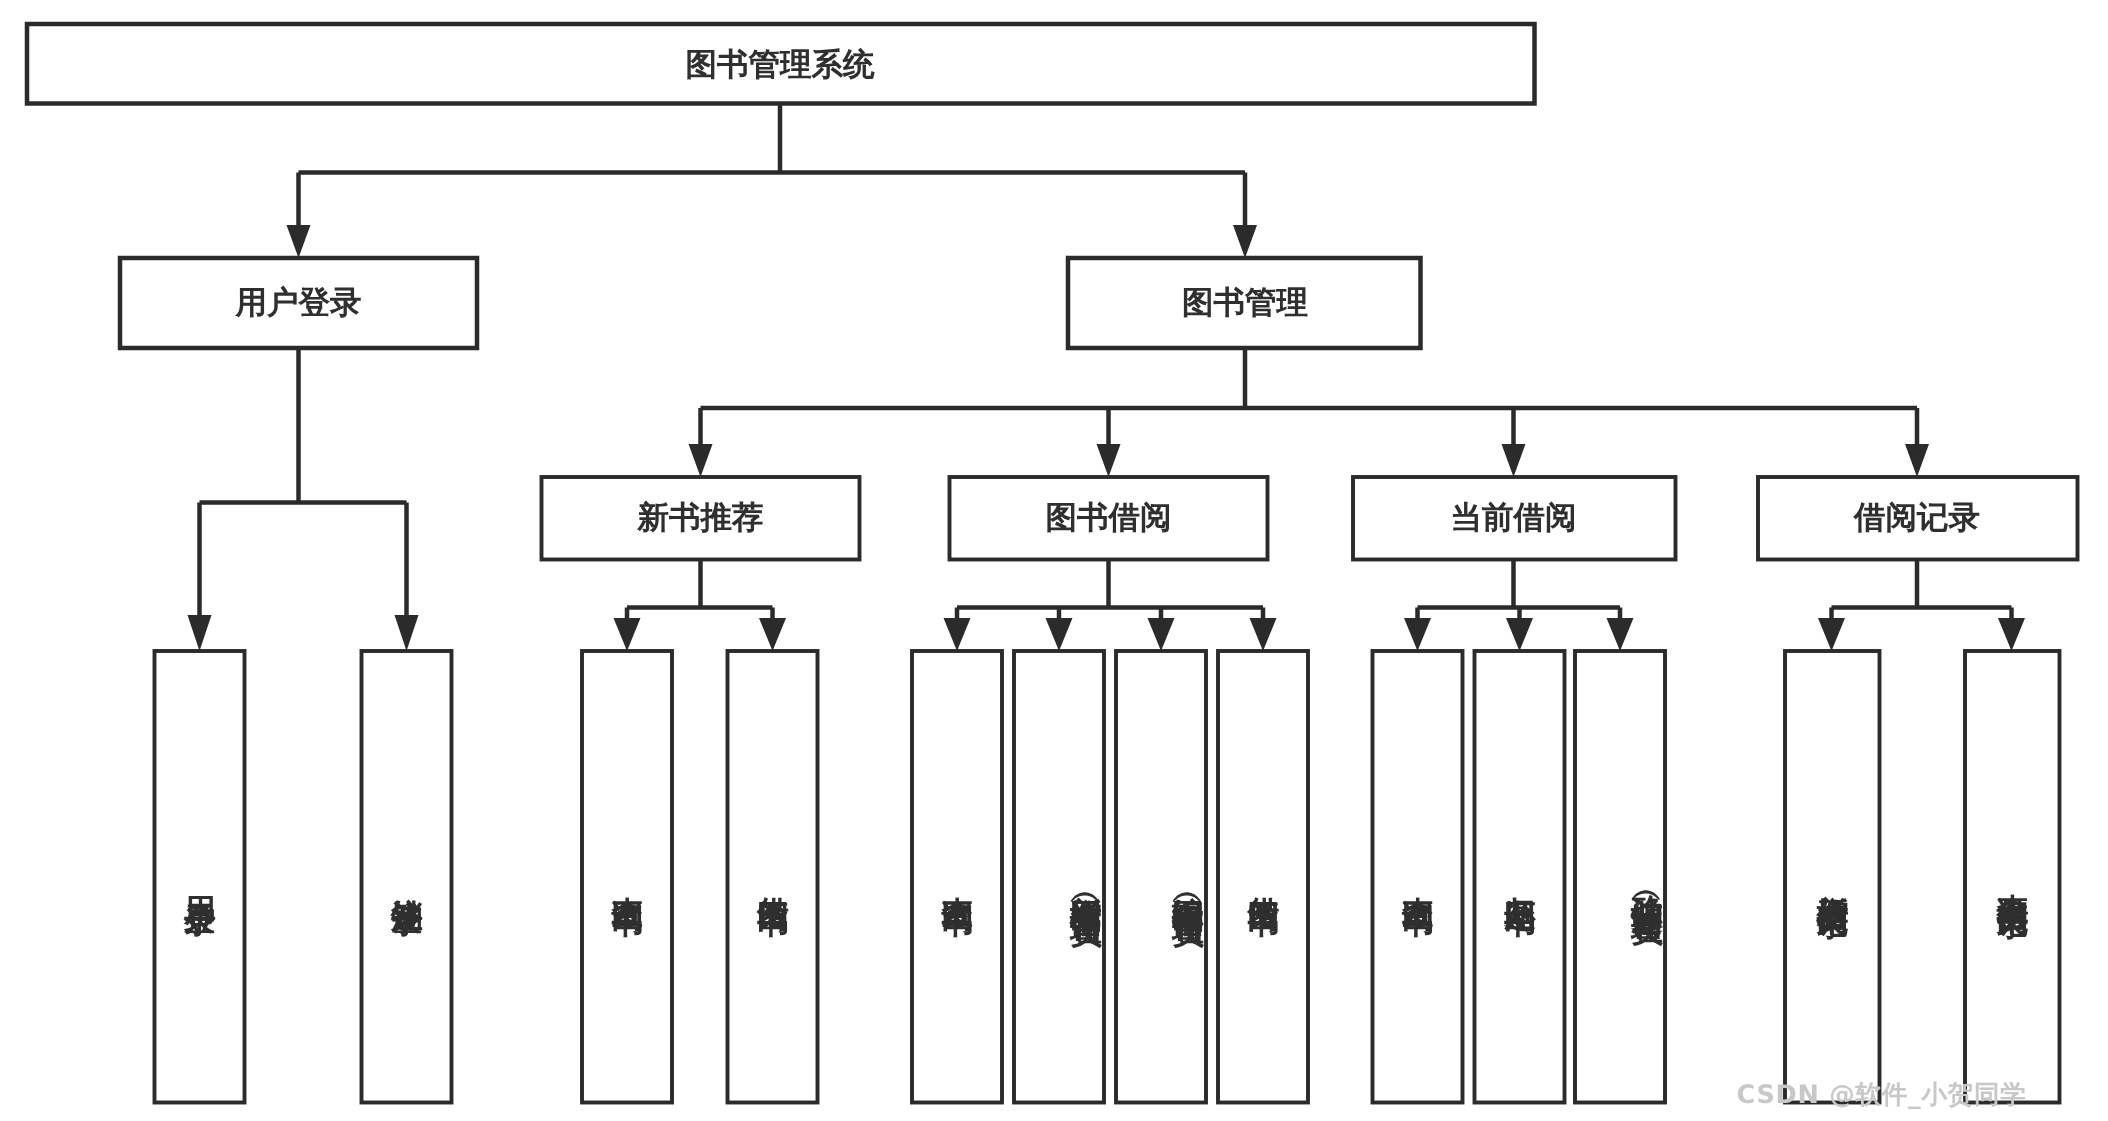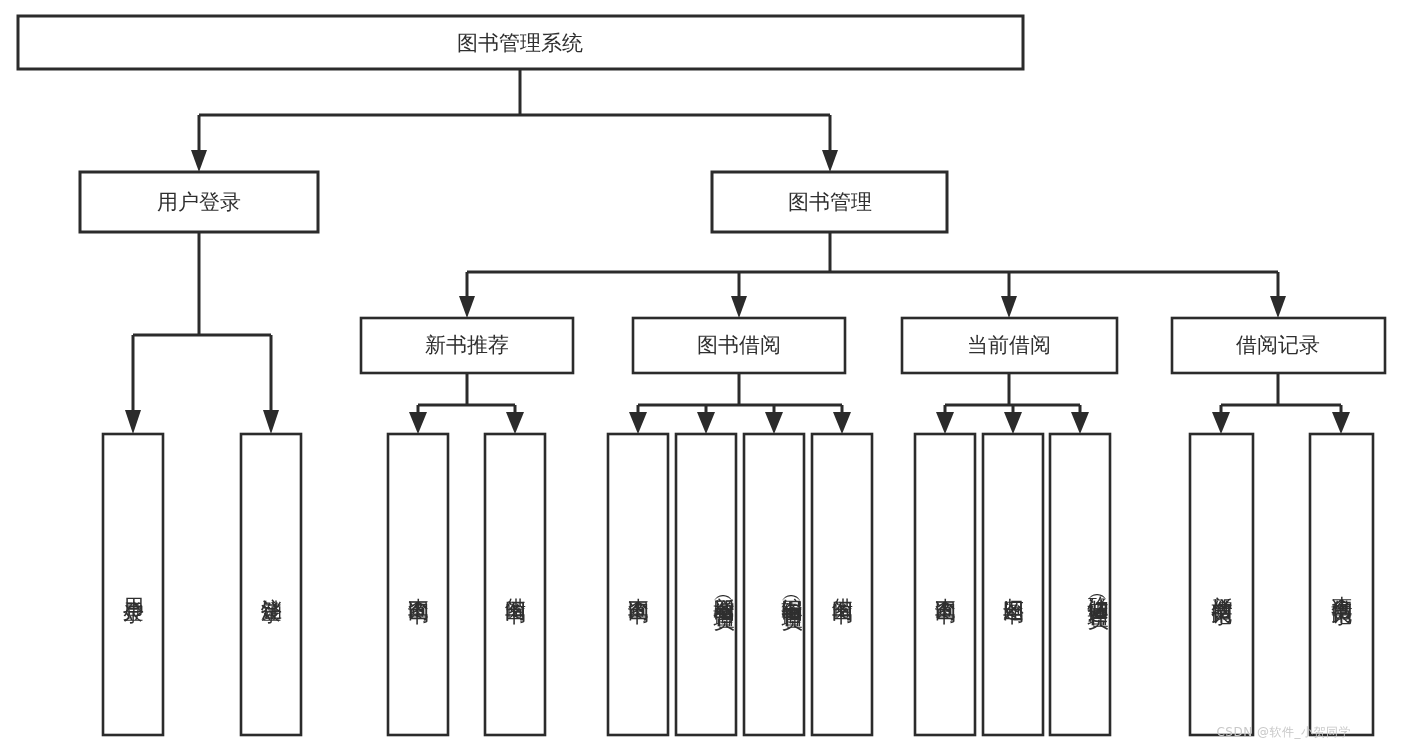--- a/index.html
+++ b/index.html
@@ -11,20 +11,21 @@
     width: 1405px;
     height: 747px;
     font-family: "DejaVu Sans", "Liberation Sans", sans-serif;
     overflow: hidden;
   }
   #diagram-root {
     position: relative;
     width: 1359px;
     height: 747px;
     background: #ffffff;
+    font-weight: bold;
   }
   svg.canvas {
     position: absolute;
     inset: 0;
     width: 1405px;
     height: 747px;
   }
   .node-box {
     fill: #ffffff;
     stroke: #2b2b2b;
@@ -64,21 +65,21 @@
     color: #2f2f2f;
     white-space: nowrap;
     pointer-events: none;
     user-select: none;
   }
   .watermark {
     position: absolute;
     right: 8px;
     bottom: 6px;
     font-family: "DejaVu Sans", "Liberation Sans", sans-serif;
-    font-size: 12px;
+    font-size: 17px;
     color: #c8c8c8;
     letter-spacing: 0.5px;
     user-select: none;
     white-space: nowrap;
   }
 </style>
 </head>
 <body>
 
 <div id="diagram-root">

